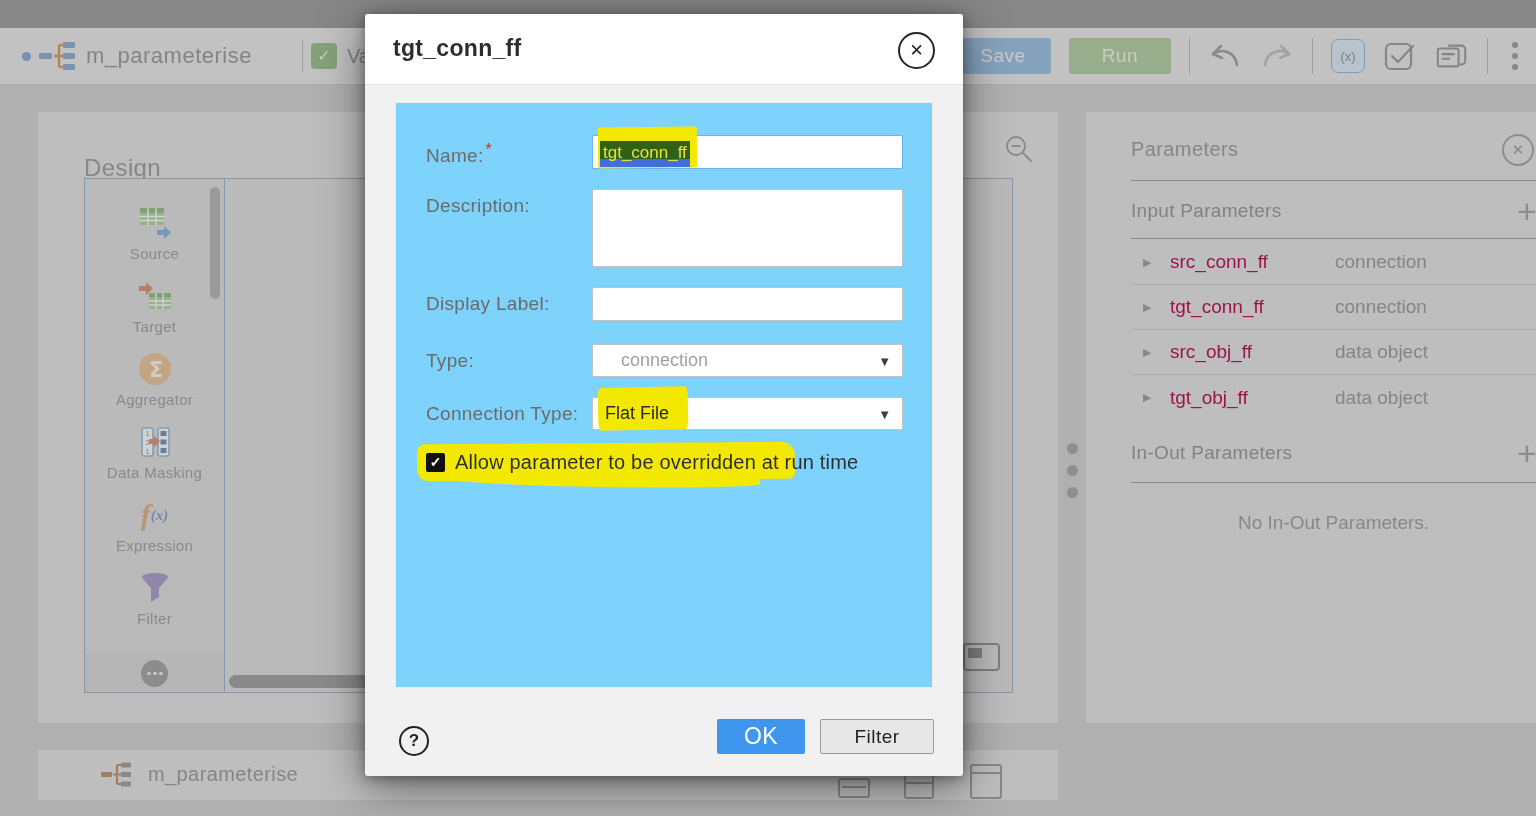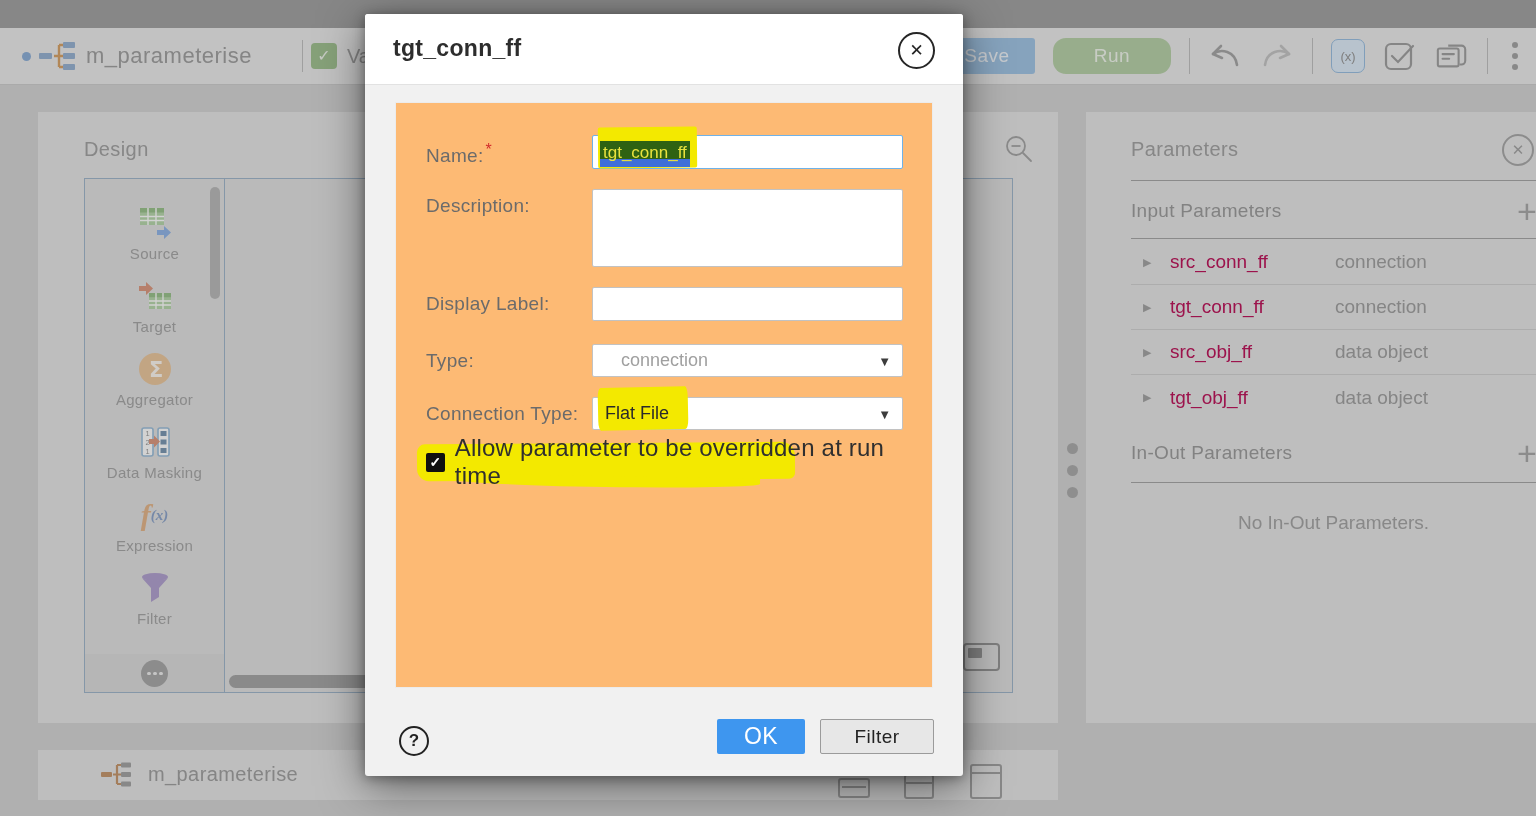--- a/index.html
+++ b/index.html
@@ -10,32 +10,32 @@
   .top-strip { position:absolute; left:0; top:0; width:1536px; height:28px; background:#a4a4a4; }
   .app-header { position:absolute; left:0; top:28px; width:1536px; height:57px; background:#ececec; border-bottom:1px solid #cfcfcf; }
   .status-dot { position:absolute; left:22px; top:24px; width:9px; height:9px; border-radius:50%; background:#8fb0d8; }
   .map-icon { position:absolute; left:38px; top:13px; }
   .hdr-title { position:absolute; left:86px; top:15px; font-size:22px; letter-spacing:.5px; color:#a2a2a2; }
   .hdr-vdiv1 { position:absolute; left:302px; top:12px; width:1px; height:32px; background:#c2c2c2; }
   .valid-box { position:absolute; left:311px; top:15px; width:26px; height:26px; background:#a3c494; border-radius:4px; color:#f2f7ef; font-size:16px; text-align:center; line-height:26px; }
   .valid-label { position:absolute; left:347px; top:17px; font-size:20px; color:#a2a2a2; }
   .hdr-actions { position:absolute; right:12px; top:0; height:56px; display:flex; align-items:center; gap:18px; }
   .btn-save { width:96px; height:36px; background:#a3c6e6; color:#f2f7fc; border:none; border-radius:3px; font-size:19px; font-family:inherit; letter-spacing:.5px; }
-  .btn-run  { width:118px; height:36px; background:#b9d3aa; color:#f3f8ef; border:none; border-radius:13px; font-size:19px; font-family:inherit; letter-spacing:.5px; }
+  .btn-run  { width:102px; height:36px; background:#b9d3aa; color:#f3f8ef; border:none; border-radius:3px; font-size:19px; font-family:inherit; letter-spacing:.5px; }
   .hdr-vdiv { width:1px; height:36px; background:#c2c2c2; }
   .tool-ic { background:none; border:none; padding:0; display:flex; align-items:center; justify-content:center; }
   .fx-btn { width:34px; height:34px; border:1.5px solid #9cc0e2; background:#e0edf9; border-radius:7px; color:#9a9a9a; font-size:13px; font-family:inherit; }
   .sq-btn { width:34px; height:34px; }
   .kebab { width:18px; height:34px; position:relative; }
   .kebab i { position:absolute; left:6px; width:6px; height:6px; border-radius:50%; background:#a6a6a6; }
   .kebab i:nth-child(1){ top:3px } .kebab i:nth-child(2){ top:14px } .kebab i:nth-child(3){ top:25px }
 
   
   .design-panel { position:absolute; left:38px; top:112px; width:1020px; height:611px; background:#e7e7e7; }
-  .design-title { position:absolute; left:46px; top:26px; font-size:20px; color:#a4a4a4; letter-spacing:.4px; }
+  .design-title { position:absolute; left:46px; top:42px; font-size:24px; color:#a4a4a4; letter-spacing:.4px; }
   .zoom-out-btn { position:absolute; right:22px; top:22px; background:none; border:none; }
   .canvas { position:absolute; left:46px; top:66px; width:929px; height:515px; border:1px solid #a2b8cc; background:#e2e2e2; }
   .palette { position:absolute; left:0; top:0; width:140px; height:100%; border-right:1px solid #a2b8cc; padding-top:26px; }
   .pal-item { text-align:center; margin-bottom:16px; }
   .pal-icon { height:36px; display:flex; align-items:center; justify-content:center; }
   .pal-label { font-size:15px; color:#a8a8a8; margin-top:4px; letter-spacing:.3px; }
   .fx-f { font-style:italic; font-family:"Liberation Serif", serif; font-size:30px; color:#e5b78c; font-weight:bold; }
   .fx-x { font-style:italic; font-family:"Liberation Serif", serif; font-size:15px; color:#8fa6cc; font-weight:bold; }
   .pal-scroll { position:absolute; right:4px; top:8px; width:10px; height:112px; border-radius:5px; background:#bcbcbc; }
   .pal-footer { position:absolute; left:0; bottom:0; width:139px; height:38px; background:#dedede; display:flex; align-items:center; justify-content:center; }
@@ -80,21 +80,21 @@
 
   
   .dim { position:absolute; left:0; top:0; width:1536px; height:816px; background:rgba(0,0,0,0.175); z-index:5; }
 
   
   .modal { position:absolute; left:365px; top:14px; width:598px; height:762px; background:#f1f1f1; border-radius:3px; z-index:10;
            box-shadow:0 10px 45px rgba(0,0,0,0.5), 0 2px 12px rgba(0,0,0,0.35); }
   .modal-header { position:absolute; left:0; top:0; width:100%; height:71px; background:#fff; border-bottom:1px solid #e2e2e2; border-radius:3px 3px 0 0; }
   .modal-title { position:absolute; left:28px; top:21px; font-size:23px; font-weight:bold; color:#2d2d2d; letter-spacing:.3px; }
   .modal-close { position:absolute; right:28px; top:18px; width:37px; height:37px; border:2.5px solid #262626; border-radius:50%; background:#fff; color:#262626; font-size:17px; line-height:32px; text-align:center; }
-  .form-panel { position:absolute; left:30px; top:88px; width:538px; height:586px; background:#fdba74; border:1px solid #ececec; padding:32px 0 0 30px; }
+  .form-panel { position:absolute; left:30px; top:88px; width:538px; height:586px; background:#7dd3fc; border:1px solid #ececec; padding:32px 0 0 30px; }
   .frow { display:flex; margin-bottom:20px; }
   .frow label { width:166px; padding-top:6px; font-size:19px; color:#6b6b6b; letter-spacing:.3px; }
   .req { color:#d22b2b; font-size:16px; vertical-align:super; margin-left:2px; }
   .text-input, .sel, .tarea { width:311px; background:#fff; border:1px solid #c2c2c2; border-radius:2px; position:relative; font-size:18px; }
   .text-input { height:34px; }
   .text-input.focused { border-color:#6fb2e8; }
   .tarea { height:78px; }
   .tarea textarea, .plain-input { width:100%; height:100%; border:none; outline:none; resize:none; background:transparent; font-family:inherit; font-size:18px; padding:4px 8px; }
   .sel { height:33px; }
   .sel-text { position:relative; z-index:2; display:inline-block; margin-top:5px; color:#2a2a2a; }
@@ -102,21 +102,21 @@
   .sel-caret { position:absolute; right:11px; top:9px; font-size:13px; color:#3d3d3d; z-index:2; }
   .seltext { position:relative; z-index:2; display:inline-block; margin:5px 0 0 7px; padding:2px 3px 4px; font-size:17px; color:#e9e23e;
              background:linear-gradient(#2f6212 0%, #2f6212 70%, #3f6fd8 70%, #3f6fd8 100%); }
   .hl { position:absolute; background:#f3e900; z-index:1; }
   .hl-name { left:5px; top:-9px; width:99px; height:41px; transform:rotate(-0.6deg); border-radius:2px; }
   .hl-flat { left:5px; top:-11px; width:90px; height:43px; transform:rotate(-1.2deg); border-radius:3px/10px; }
   .chk-row { position:relative; display:flex; align-items:center; margin:2px 0 22px 0; height:24px; }
   .hl-chk { left:-9px; top:-7px; width:378px; height:37px; transform:rotate(-0.4deg); border-radius:8px 14px 6px 12px; }
   .hl-chk-tail { left:24px; top:26px; width:310px; height:11px; transform:rotate(0.9deg); border-radius:0 0 100% 100% / 0 0 100% 100%; }
   .chkbox { position:relative; z-index:2; width:19px; height:19px; background:#101010; border-radius:2px; color:#fff; font-size:14px; font-weight:bold; text-align:center; line-height:19px; }
-  .chk-label { position:relative; z-index:2; margin-left:10px; font-size:24px; color:#2f2f2f; letter-spacing:.2px; }
+  .chk-label { position:relative; z-index:2; margin-left:10px; font-size:20px; color:#2f2f2f; letter-spacing:.2px; }
   .help-btn { position:absolute; left:34px; top:712px; width:30px; height:30px; border:2px solid #222; border-radius:50%; background:none; color:#222; font-size:17px; font-weight:bold; line-height:26px; text-align:center; }
   .btn-ok { position:absolute; left:352px; top:705px; width:88px; height:35px; background:#3e96ef; border:none; border-radius:2px; color:#fff; font-size:23px; font-family:inherit; letter-spacing:.5px; }
   .btn-cancel { position:absolute; left:455px; top:705px; width:114px; height:35px; background:#e7e7e7; border:1px solid #9b9b9b; border-radius:2px; color:#222; font-size:19px; font-family:inherit; letter-spacing:.5px; }
 </style>
 </head>
 <body>
 
 <div class="top-strip"></div>
 
 <div class="app-header">

